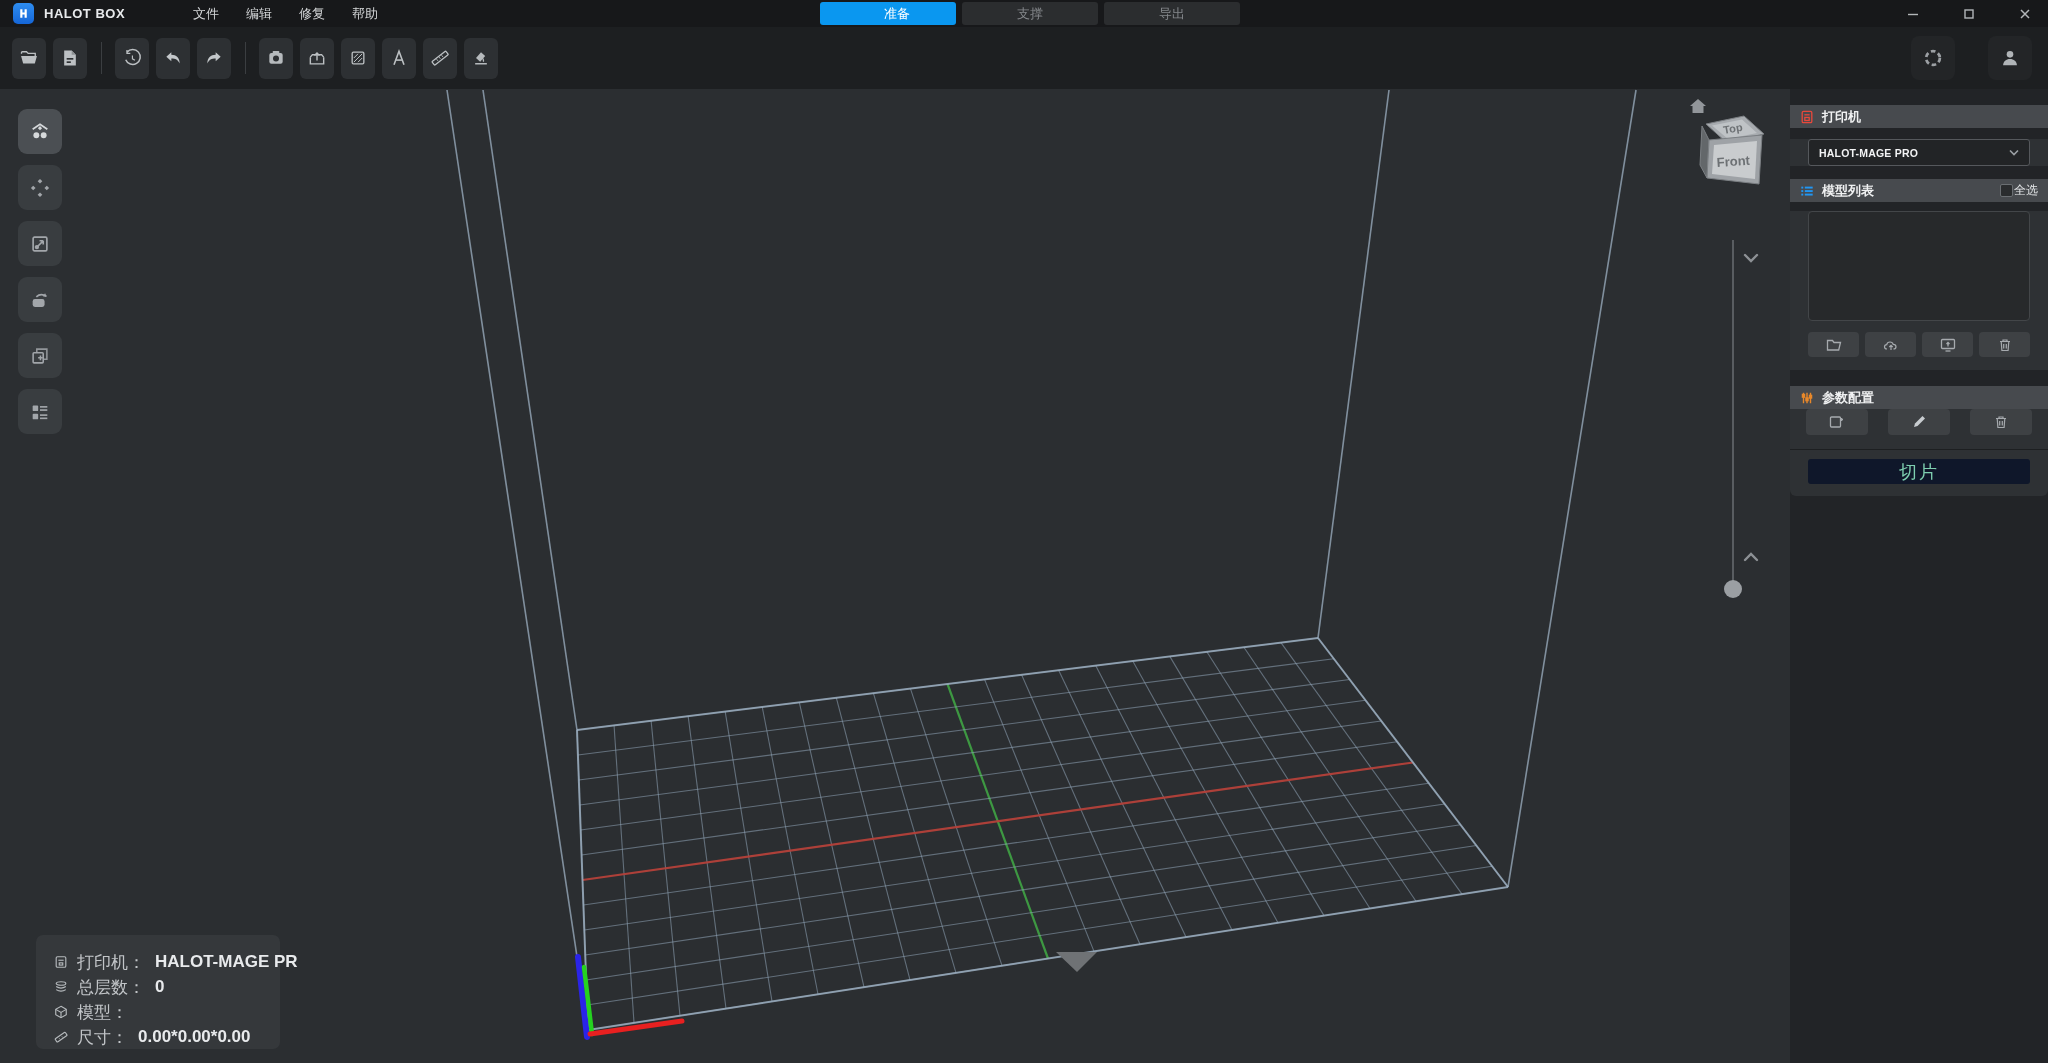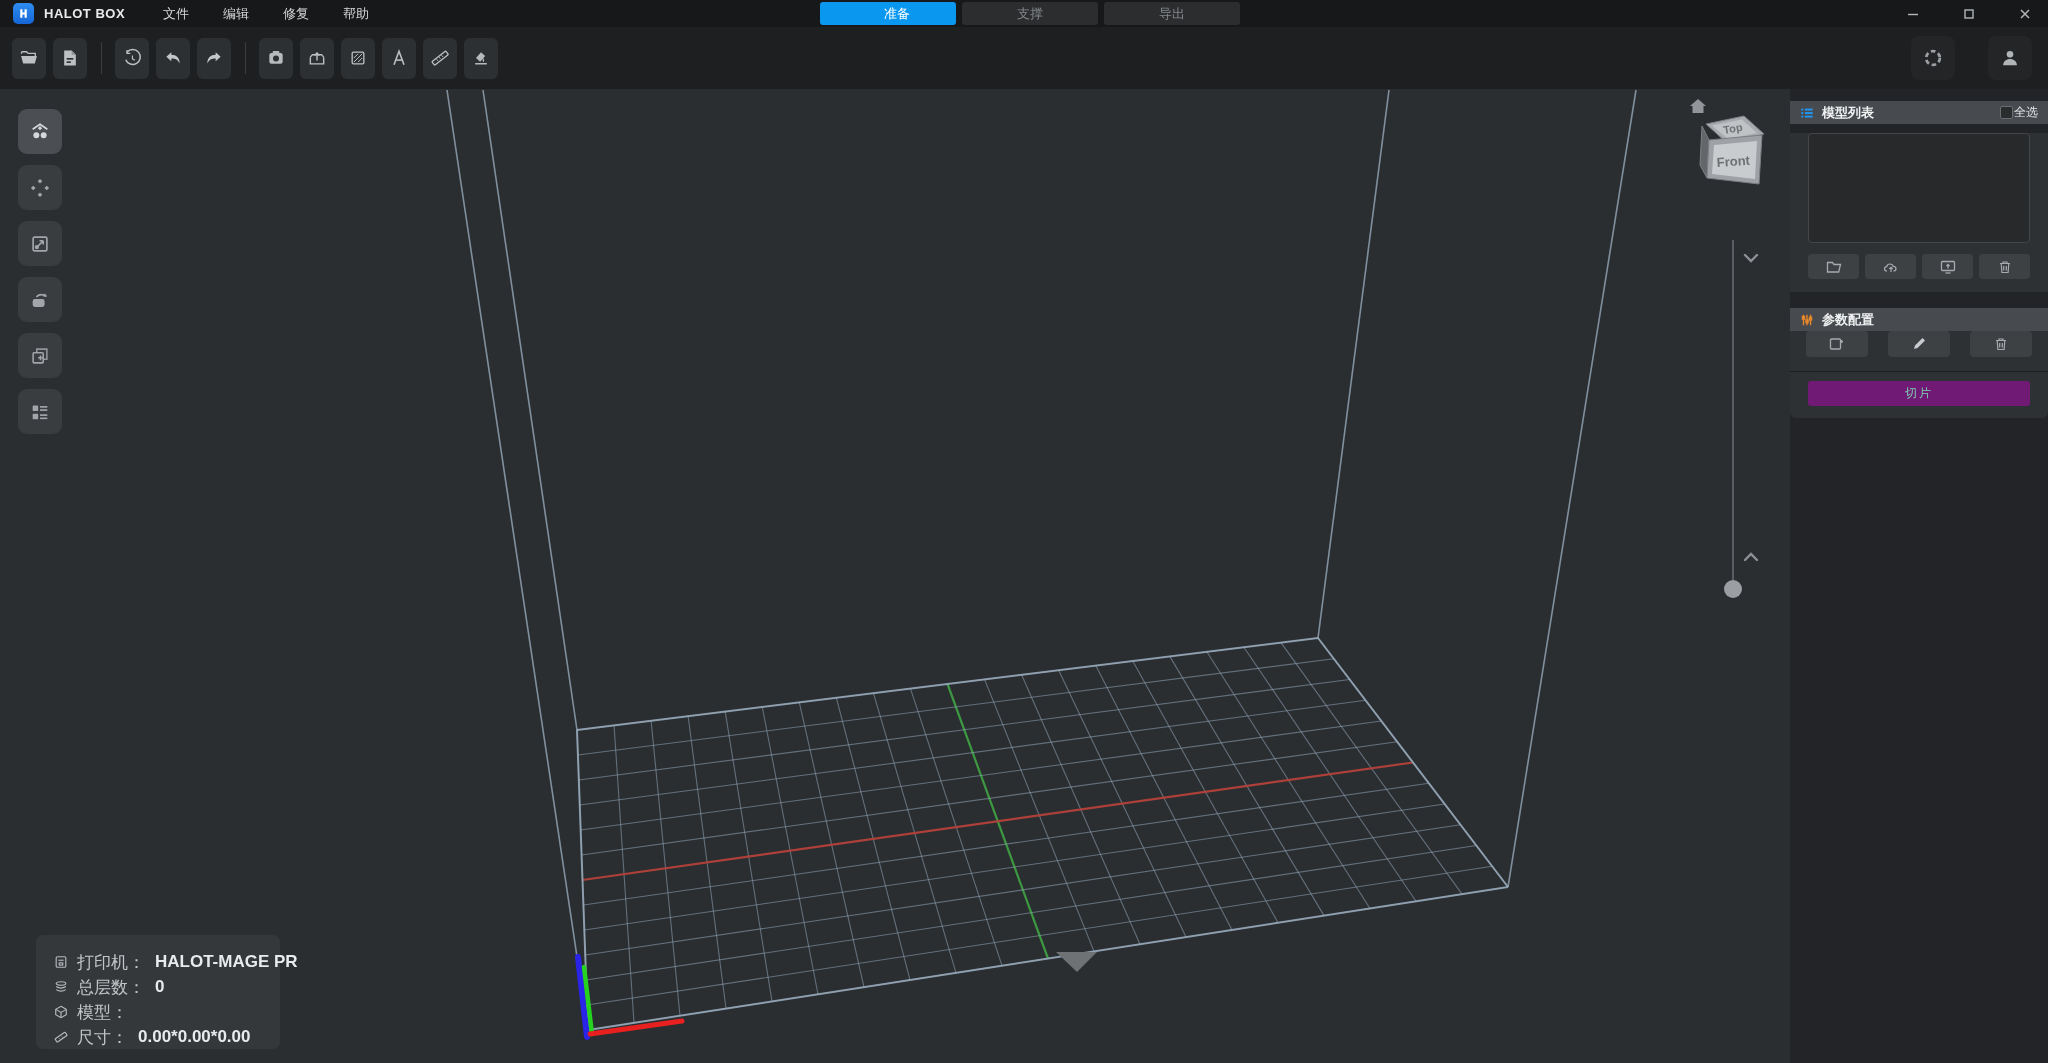--- a/index.html
+++ b/index.html
@@ -5,21 +5,21 @@
   * { margin:0; padding:0; box-sizing:border-box; }
   html,body { width:2048px; height:1063px; overflow:hidden; background:#222427;
     font-family:"Liberation Sans", sans-serif; -webkit-font-smoothing:antialiased; }
 
   
   .titlebar { position:relative; height:27px; background:#17181a; display:flex; align-items:center; }
   .logo { width:21px; height:21px; margin-left:13px; border-radius:5px;
     background:linear-gradient(180deg,#2e8df0,#1566d8); display:flex; align-items:center; justify-content:center; }
   .logo svg { width:13px; height:13px; }
   .app-title { color:#e8eaec; font-size:13px; font-weight:bold; margin-left:10px; letter-spacing:.5px; }
-  .menu { display:flex; margin-left:38px; gap:34px;justify-content:space-between; }
+  .menu { display:flex; margin-left:68px; gap:27px;justify-content:space-between; }
   .menu-item { color:#d4d6d8; font-size:13px; cursor:default; }
   .tabs { position:absolute; left:820px; top:2px; display:flex; gap:6px; }
   .tab { width:136px; height:23px; border-radius:3px; background:#2b2d2f; color:#85888c;
     font-size:13px; display:flex; align-items:center; justify-content:center; }
   .tab.active { background:#0a97f0; color:#fff;padding-left:18px; }
   .winctl { position:absolute; right:16px; top:0; height:27px; display:flex; align-items:center; gap:42px; }
   .winctl svg { width:14px; height:14px; }
 
   
   .toolbar { height:62px; background:#1d1f21; display:flex; align-items:center; position:relative; }
@@ -69,22 +69,22 @@
   .pbtn svg { width:16px; height:16px; }
   .profiles-sec { margin-top:16px; }
   .profile-box { height:104px; margin:15px 0 11px 0; background:#27292b; border:1px solid #434649; border-radius:3px; overflow:hidden; }
   .profile-row { height:24px; display:flex; align-items:center; padding:0 8px; color:#e9ebed; font-size:12px; gap:8px; }
   .profile-row.selected { background:#1e96e8; }
   .profile-row svg { width:12px; height:13px; flex:none; }
   .pbtn-row { display:flex; justify-content:space-between; padding:0 16px 14px 16px; }
   .pbtn2 { width:62px; height:26px; background:#3e4144; border-radius:4px; display:flex; align-items:center; justify-content:center; }
   .pbtn2 svg { width:16px; height:16px; }
   .slice-wrap { border-top:1px solid #1d1f21; padding:9px 18px 12px 18px; background:#2e3134; border-radius:0 0 6px 6px; }
-  .slice-btn { height:25px; background:#701a75; border-radius:3px; display:flex; align-items:center; justify-content:center;
-    color:#7ecfb0; font-size:12px; letter-spacing:2px; }
+  .slice-btn { height:25px; background:#0f172a; border-radius:3px; display:flex; align-items:center; justify-content:center;
+    color:#7ecfb0; font-size:18px; letter-spacing:2px; }
 </style>
 </head>
 <body>
 
 <div class="titlebar">
   <div class="logo">
     <svg viewBox="0 0 24 24">
       <path d="M6 4 h4 v6 h4 V4 h4 v16 h-4 v-6 h-4 v6 H6 Z" fill="#fff"></path>
     </svg>
   </div>
@@ -365,20 +365,38 @@
             <path d="M6 9.5 l1 1.2 M9 7.3 l1 1.2" stroke-width="1"></path>
         </svg>
         <span class="info-label">尺寸：</span>
         <span class="info-value">0.00*0.00*0.00</span>
       </div>
     </div>
   </div>
 
   <div class="rpanel">
 
+    <div class="printer-sec">
+      <div class="sec-header">
+        <svg viewBox="0 0 16 16" fill="none" stroke="#e8483c" stroke-width="1.5">
+          <rect x="2.5" y="1.5" width="11" height="13" rx="1.5"></rect>
+            <line x1="5" y1="5.5" x2="11" y2="5.5"></line>
+            <rect x="5.5" y="8.5" width="5" height="3.5"></rect>
+        </svg>
+        <span>打印机</span>
+      </div>
+      <div class="sec-body">
+        <div class="dropdown">
+          <span>HALOT-MAGE PRO</span>
+          <svg class="dd-caret" width="10" height="7" viewBox="0 0 10 7">
+            <path d="M1 1.5 L5 5.5 L9 1.5" fill="none" stroke="#9ba0a4" stroke-width="1.6"></path>
+          </svg>
+        </div>
+      </div>
+    </div>
 
     <div class="models-sec">
       <div class="sec-header">
         <svg viewBox="0 0 16 16" fill="#2196f3">
           <rect x="1.5" y="3" width="2.2" height="2.2"></rect>
             <rect x="5.5" y="3" width="9" height="2.2"></rect>
           <rect x="1.5" y="7" width="2.2" height="2.2"></rect>
             <rect x="5.5" y="7" width="9" height="2.2"></rect>
           <rect x="1.5" y="11" width="2.2" height="2.2"></rect>
             <rect x="5.5" y="11" width="9" height="2.2"></rect>

